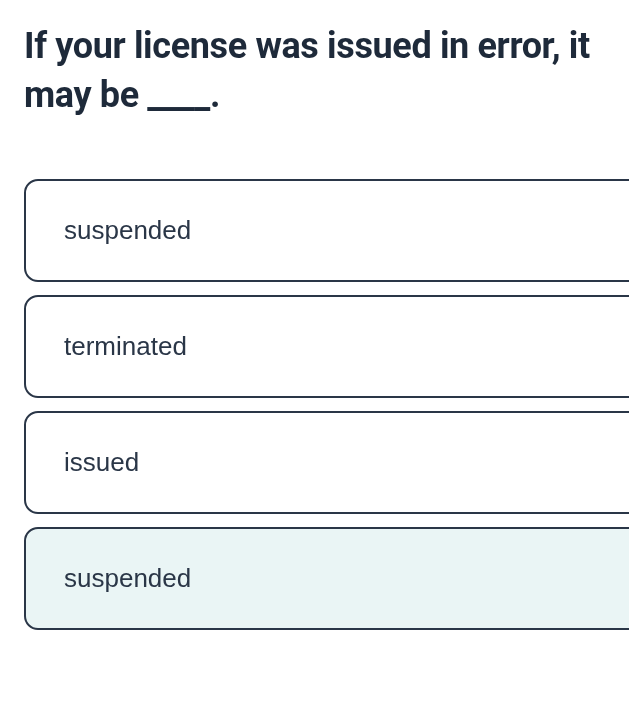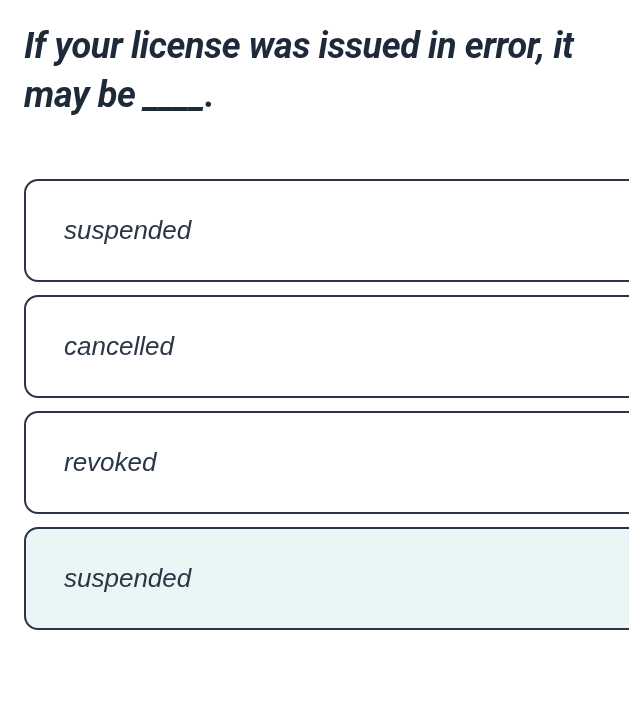--- a/index.html
+++ b/index.html
@@ -1,19 +1,18 @@
 <!DOCTYPE html>
 <html><head>
   <meta charset="utf-8">
   <style>
     * {
       margin: 0;
       padding: 0;
       box-sizing: border-box;
-      font-style: italic;
     }
     body {
       font-family: -apple-system, BlinkMacSystemFont, 'Segoe UI', Roboto, Helvetica, Arial, sans-serif;
       background: #ffffff;
       width: 629px;
       height: 709px;
       overflow: hidden;
       padding: 22px 0 0 24px;
     }
     .question {
@@ -49,21 +48,21 @@
 </head>
 <body>
 
 <div class="question">If your license was issued in error, it may be ____.</div>
 
 <div class="options">
   <button class="option">
     <span>suspended</span>
   </button>
   <button class="option">
-    <span>cancelled</span>
+    <span>terminated</span>
   </button>
   <button class="option">
-    <span>revoked</span>
+    <span>issued</span>
   </button>
   <button class="option selected">
     <span>suspended</span>
   </button>
 </div>
 
 </body></html>

